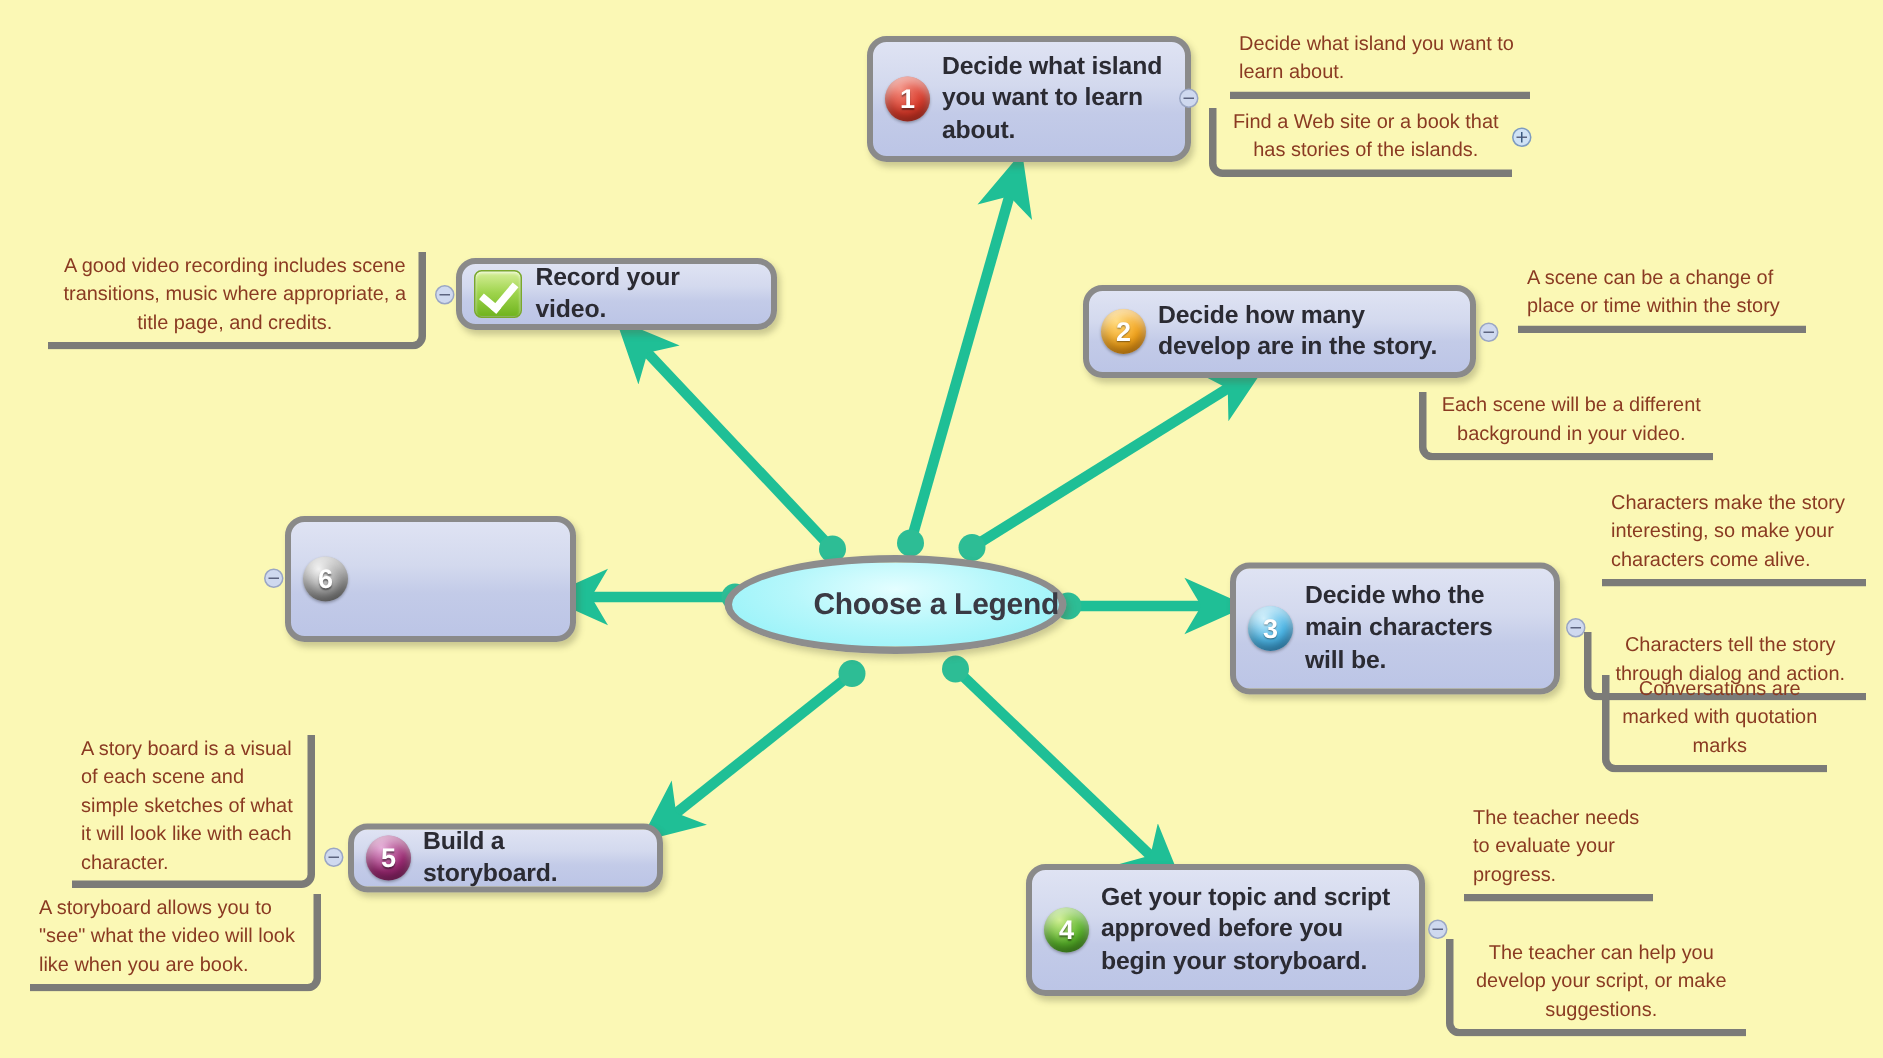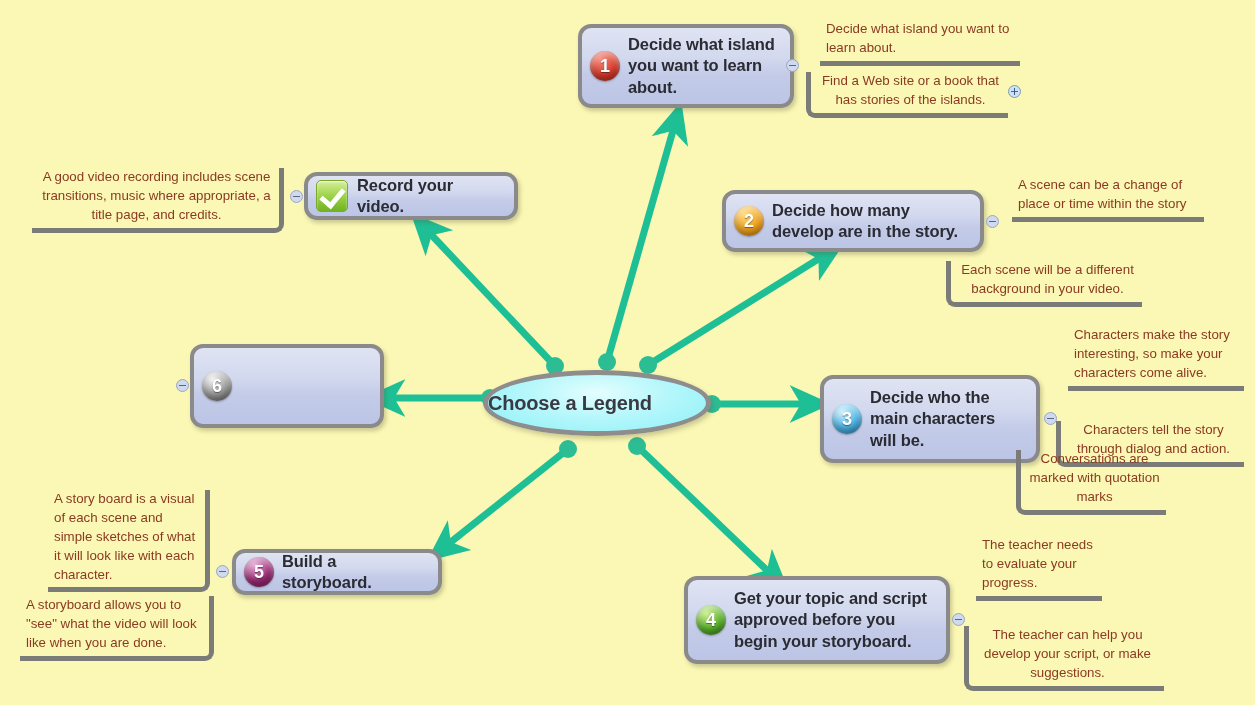--- a/index.html
+++ b/index.html
@@ -91,21 +91,21 @@
 
   
   .central {
     position: absolute;
     box-sizing: border-box;
     border: 5px solid #8d8d8d;
     border-radius: 50%;
     background: radial-gradient(ellipse at 50% 32%, #e4feff 0%, #b6f7fb 45%, #8df1f8 100%);
     display: flex;
     align-items: center;
-    justify-content: flex-start;
+    justify-content: flex-end;
     box-shadow: 2px 3px 5px rgba(90,90,60,0.30);
   }
   .central .ctext {
     font-size: 20px;
     font-weight: bold;
     color: #3a3a44;
     letter-spacing: -0.2px;
   }
 
   
@@ -200,37 +200,37 @@
   <div class="note top-l" style="left:1012px; top:176px; width:192px;">A scene can be a change of place or time within the story</div>
   <div class="note bracket-l" style="left:946px; top:228px; width:196px;margin-top:33px;">Each scene will be a different background in your video.</div>
 
   <div class="node" style="left:820px; top:375px; width:220px; height:88px;">
     <span class="badge blue">3</span>
     <span class="label">Decide who the main characters will be.</span>
   </div>
   <div class="handle" style="left:1044px; top:412px;"></div>
   <div class="note top-l" style="left:1068px; top:326px; width:176px;">Characters make the story interesting, so make your characters come alive.</div>
   <div class="note bracket-l" style="left:1056px; top:398px; width:188px;margin-top:23px;">Characters tell the story through dialog and action.</div>
-  <div class="note bracket-l" style="left:1016px; top:450px; width:150px;">Conversations are marked with quotation marks</div>
+  <div class="note bracket-l" style="left:1068px; top:450px; width:150px;">Conversations are marked with quotation marks</div>
 
   <div class="node" style="left:684px; top:576px; width:266px; height:88px;">
     <span class="badge green">4</span>
     <span class="label">Get your topic and script approved before you begin your storyboard.</span>
   </div>
   <div class="handle" style="left:952px; top:613px;"></div>
   <div class="note top-l" style="left:976px; top:536px; width:126px;">The teacher needs to evaluate your progress.</div>
   <div class="note bracket-l" style="left:964px; top:626px; width:200px;">The teacher can help you develop your script, or make suggestions.</div>
 
   <div class="node" style="left:232px; top:549px; width:210px; height:46px;">
     <span class="badge purple">5</span>
     <span class="label">Build a storyboard.</span>
   </div>
   <div class="handle" style="left:216px; top:565px;"></div>
   <div class="note bracket-r" style="left:48px; top:490px; width:162px;">A story board is a visual of each scene and simple sketches of what it will look like with each character.</div>
-  <div class="note bracket-r" style="left:20px; top:596px; width:194px;">A storyboard allows you to "see" what the video will look like when you are done.</div>
+  <div class="note bracket-r" style="left:20px; top:596px; width:194px;">A storyboard allows you to "see" what the video will look like when you are book.</div>
 
   <div class="node" style="left:190px; top:344px; width:194px; height:84px;">
     <span class="badge silver">6</span>
   </div>
   <div class="handle" style="left:176px; top:379px;"></div>
 
   <div class="node" style="left:304px; top:172px; width:214px; height:48px;">
     <span class="check"></span>
     <span class="label">Record your video.</span>
   </div>

